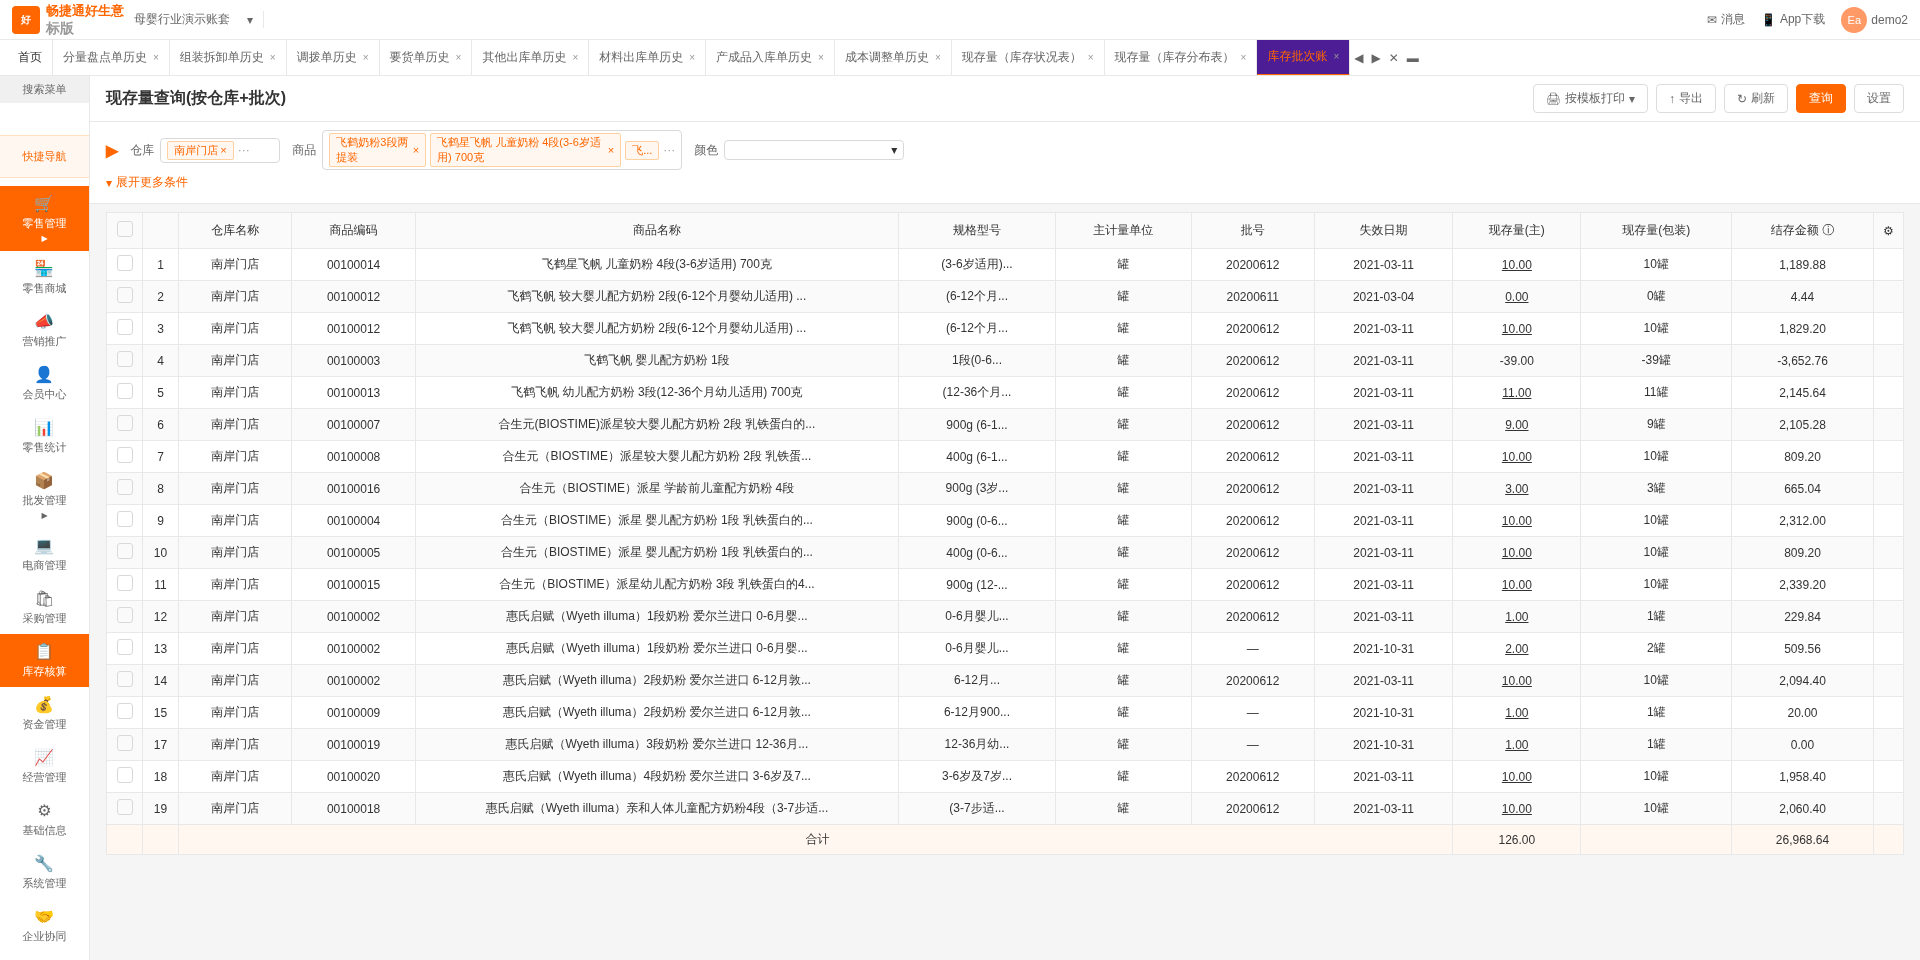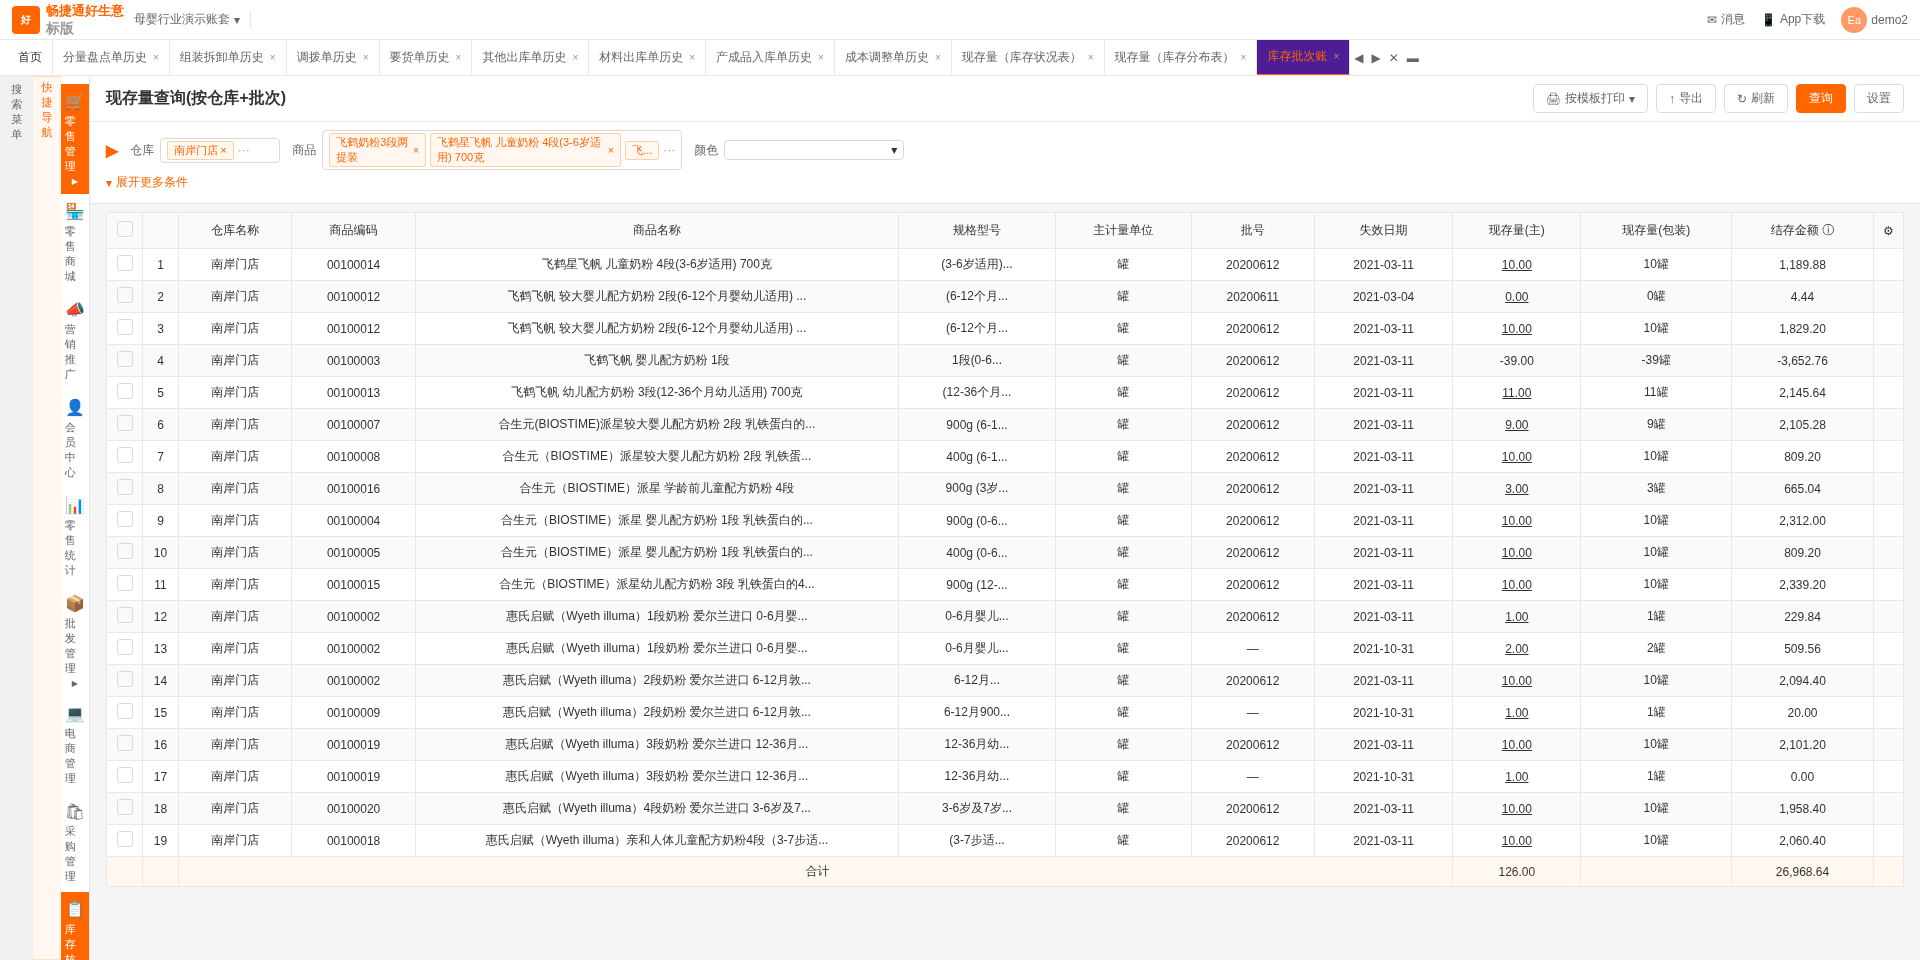--- a/index.html
+++ b/index.html
@@ -2,45 +2,45 @@
 <html><head>
   <meta charset="utf-8">
   <style>
     * { box-sizing: border-box; margin: 0; padding: 0; }
     body { font-family: 'Microsoft YaHei', Arial, sans-serif; font-size: 12px; background: #f5f5f5; color: #333; }
 
     
     .top-bar { height: 40px; background: #fff; display: flex; align-items: center; padding: 0 12px; border-bottom: 1px solid #e8e8e8; }
     .logo { display: flex; align-items: center; gap: 6px; color: #ff6600; font-weight: bold; font-size: 13px; min-width: 90px; }
     .logo-icon { width: 28px; height: 28px; background: #ff6600; border-radius: 4px; display: flex; align-items: center; justify-content: center; color: #fff; font-size: 10px; }
-    .org-selector { display: flex; align-items: center; gap: 4px; padding: 0 10px; color: #666; border-right: 1px solid #e8e8e8; cursor: pointer; }
+    .org-selector { display: flex; align-items: center; gap: 17px; padding: 0 10px; color: #666; border-right: 1px solid #e8e8e8; cursor: pointer; }
     .top-right { margin-left: auto; display: flex; align-items: center; gap: 16px; color: #666; }
     .top-right-item { display: flex; align-items: center; gap: 4px; cursor: pointer; font-size: 12px; }
     .avatar { width: 26px; height: 26px; border-radius: 50%; background: #ff9966; display: flex; align-items: center; justify-content: center; color: #fff; font-size: 11px; }
 
     
     .tab-bar { height: 36px; background: #fff; display: flex; align-items: center; padding: 0 8px; border-bottom: 1px solid #e8e8e8; overflow-x: auto; white-space: nowrap; }
     .tab-bar::-webkit-scrollbar { height: 3px; }
     .tab { display: inline-flex; align-items: center; padding: 0 10px; height: 36px; font-size: 12px; color: #666; cursor: pointer; border-right: 1px solid #e8e8e8; gap: 4px; flex-shrink: 0; }
     .tab.active { color: #ff6600; background: #4c1d95; border-bottom: 2px solid #ff6600; }
     .tab .close-btn { color: #999; font-size: 10px; margin-left: 2px; }
     .tab.home { color: #333; font-weight: 500; }
     .tab-nav-btn { padding: 0 4px; cursor: pointer; color: #666; }
 
     
     .main-layout { display: flex; height: calc(960px - 76px); }
 
     
-    .sidebar { width: 90px; background: #fff; border-right: 1px solid #e8e8e8; display: flex; flex-direction: row; }
+    .sidebar { width: 90px; background: #fff; border-right: 1px solid #e8e8e8; display: flex; flex-direction: column; }
     .sidebar-section { padding: 8px 0; }
     .sidebar-item { display: flex; flex-direction: column; align-items: center; padding: 8px 4px; cursor: pointer; color: #666; font-size: 11px; gap: 3px; }
     .sidebar-item.active { background: #ff6600; color: #fff; }
     .sidebar-item .icon { font-size: 16px; }
     .search-menu { background: #f0f0f0; padding: 6px; text-align: center; cursor: pointer; color: #666; font-size: 11px; }
-    .quick-nav { background: #fff7f0; padding: 3px; text-align: center; cursor: pointer; color: #ff6600; font-size: 11px; border-top: 1px solid #ffe0c0; border-bottom: 1px solid #ffe0c0; }
+    .quick-nav { background: #fff7f0; padding: 13px; text-align: center; cursor: pointer; color: #ff6600; font-size: 11px; border-top: 1px solid #ffe0c0; border-bottom: 1px solid #ffe0c0; margin-top: 32px; }
 
     
     .content { flex: 1; display: flex; flex-direction: column; overflow: hidden; }
 
     
     .page-header { padding: 8px 16px; background: #fff; border-bottom: 1px solid #e8e8e8; display: flex; align-items: center; justify-content: space-between; }
     .page-title { font-size: 16px; font-weight: 600; color: #333; }
     .header-actions { display: flex; align-items: center; gap: 8px; }
     .btn { padding: 5px 12px; border-radius: 4px; cursor: pointer; font-size: 12px; border: 1px solid #ddd; background: #fff; color: #666; display: flex; align-items: center; gap: 4px; }
     .btn-primary { background: #ff6600; color: #fff; border-color: #ff6600; align-items: flex-end; }
@@ -552,35 +552,20 @@
     <td>罐</td>
     <td>—</td>
     <td>2021-10-31</td>
     <td class="text-orange">1.00</td>
     <td class="">1罐</td>
     <td class="text-right ">20.00</td>
     <td></td>
   </tr>
             <tr>
     <td><span class="circle-check"></span></td>
-    <td>16</td>
-    <td>南岸门店</td>
-    <td>00100019</td>
-    <td class="text-left" style="max-width:260px; overflow:hidden; text-overflow:ellipsis; white-space:nowrap;">惠氏启赋（Wyeth illuma）3段奶粉 爱尔兰进口 12-36月...</td>
-    <td>12-36月幼...</td>
-    <td>罐</td>
-    <td>20200612</td>
-    <td>2021-03-11</td>
-    <td class="text-orange">10.00</td>
-    <td class="">10罐</td>
-    <td class="text-right ">2,101.20</td>
-    <td></td>
-  </tr>
-            <tr>
-    <td><span class="circle-check"></span></td>
     <td>17</td>
     <td>南岸门店</td>
     <td>00100019</td>
     <td class="text-left" style="max-width:260px; overflow:hidden; text-overflow:ellipsis; white-space:nowrap;">惠氏启赋（Wyeth illuma）3段奶粉 爱尔兰进口 12-36月...</td>
     <td>12-36月幼...</td>
     <td>罐</td>
     <td>—</td>
     <td>2021-10-31</td>
     <td class="text-orange">1.00</td>
     <td class="">1罐</td>

